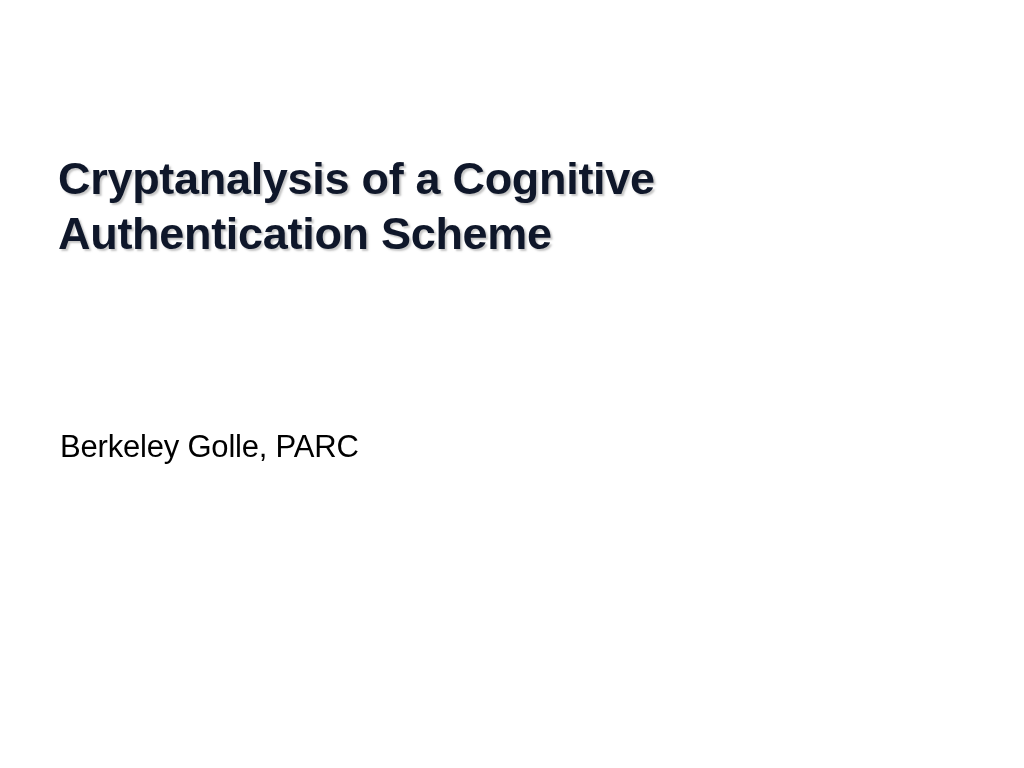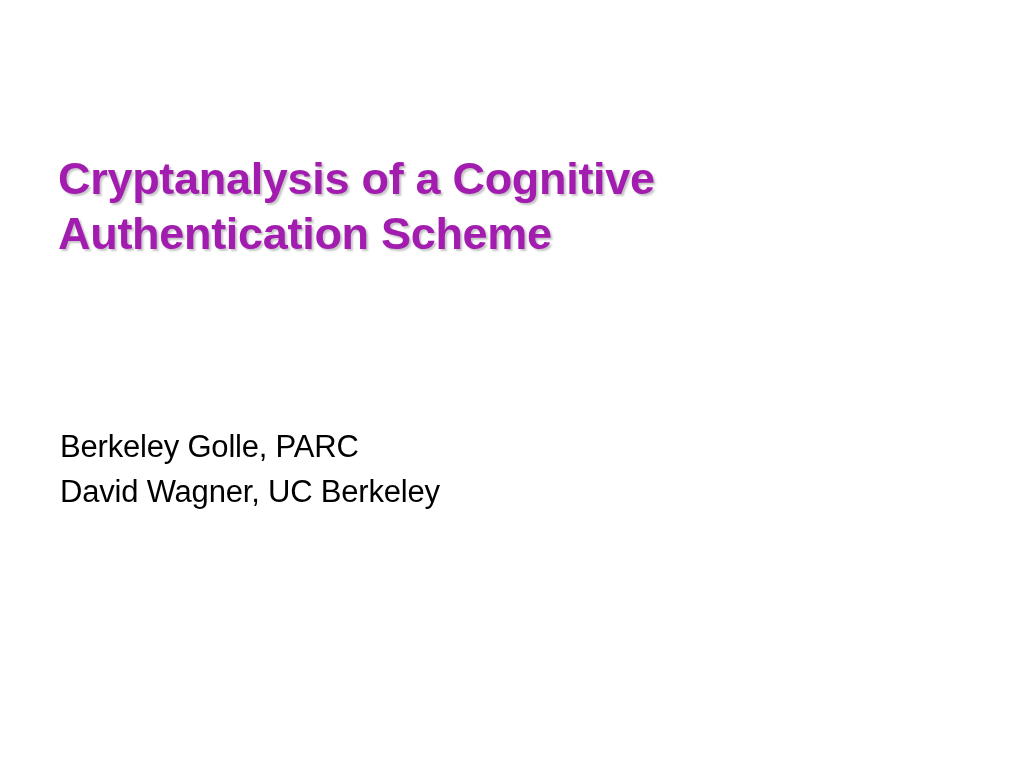--- a/index.html
+++ b/index.html
@@ -21,21 +21,21 @@
     box-sizing: border-box;
   }
   .slide-title {
     position: absolute;
     left: 58px;
     top: 152px;
     width: 860px;
     font-size: 45px;
     font-weight: bold;
     line-height: 1.22;
-    color: #a21caf;
+    color: #0f172a;
     text-shadow: 2px 2px 2px rgba(150, 150, 150, 0.55);
     letter-spacing: -0.3px;
   }
   .slide-body {
     position: absolute;
     left: 60px;
     top: 425px;
     width: 860px;
   }
   .body-line {
@@ -47,16 +47,15 @@
 </style>
 </head>
 <body>
 
 <div class="slide">
 
   <div class="slide-title">Cryptanalysis of a Cognitive Authentication Scheme</div>
 
   <div class="slide-body">
     <div class="body-line">Berkeley Golle, PARC</div>
-    <div class="body-line">David Wagner, UC Berkeley</div>
   </div>
 
 </div>
 
 </body></html>

